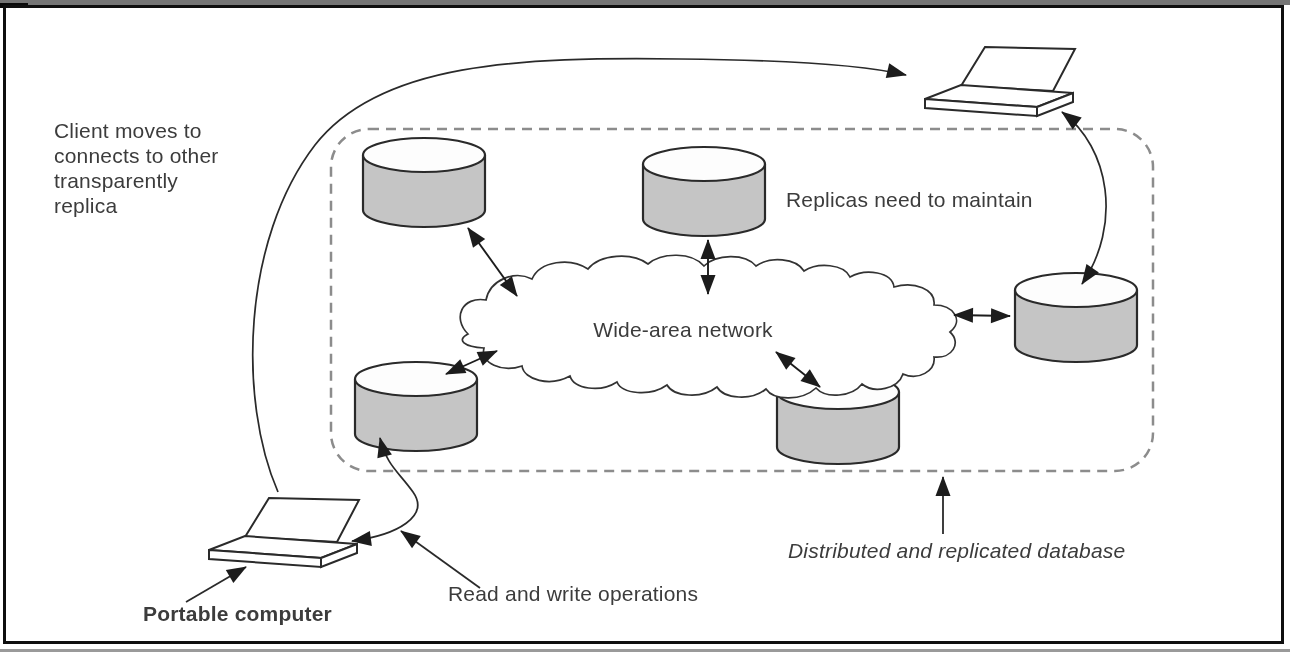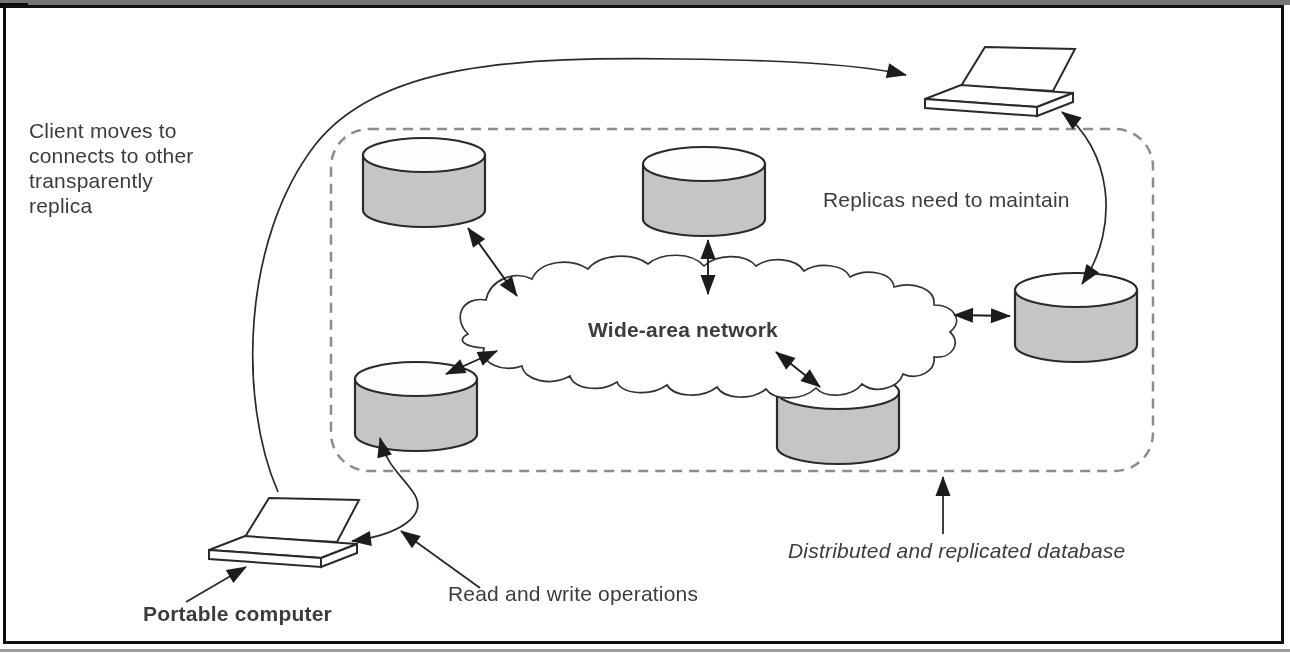--- a/index.html
+++ b/index.html
@@ -17,23 +17,23 @@
   }
   .bottom-line{position:absolute;left:0;top:649px;width:1290px;height:3px;background:#9a9a9a;}
 
   svg.diagram{position:absolute;left:0;top:0;}
 
   .lbl{
     position:absolute;color:#3c3c3c;font-size:21px;line-height:25px;
     white-space:nowrap;letter-spacing:0.2px;
   }
   .lbl .ln{display:block;}
-  #client-note{left:29px;top:118px;}
-  #replicas-note{left:823px;top:186px;line-height:27px;}
-  #wan-label{left:558px;top:317px;width:250px;text-align:center;font-weight:bold;}
+  #client-note{left:54px;top:118px;}
+  #replicas-note{left:786px;top:186px;line-height:27px;}
+  #wan-label{left:558px;top:317px;width:250px;text-align:center;}
   #portable-label{left:143px;top:601px;font-weight:bold;}
   #rw-label{left:448px;top:581px;}
   #db-label{left:788px;top:538px;font-style:italic;}
 </style>
 </head>
 <body>
 
 <div class="top-band"></div>
 <div class="top-band-notch"></div>
 <div class="page-frame"></div>

